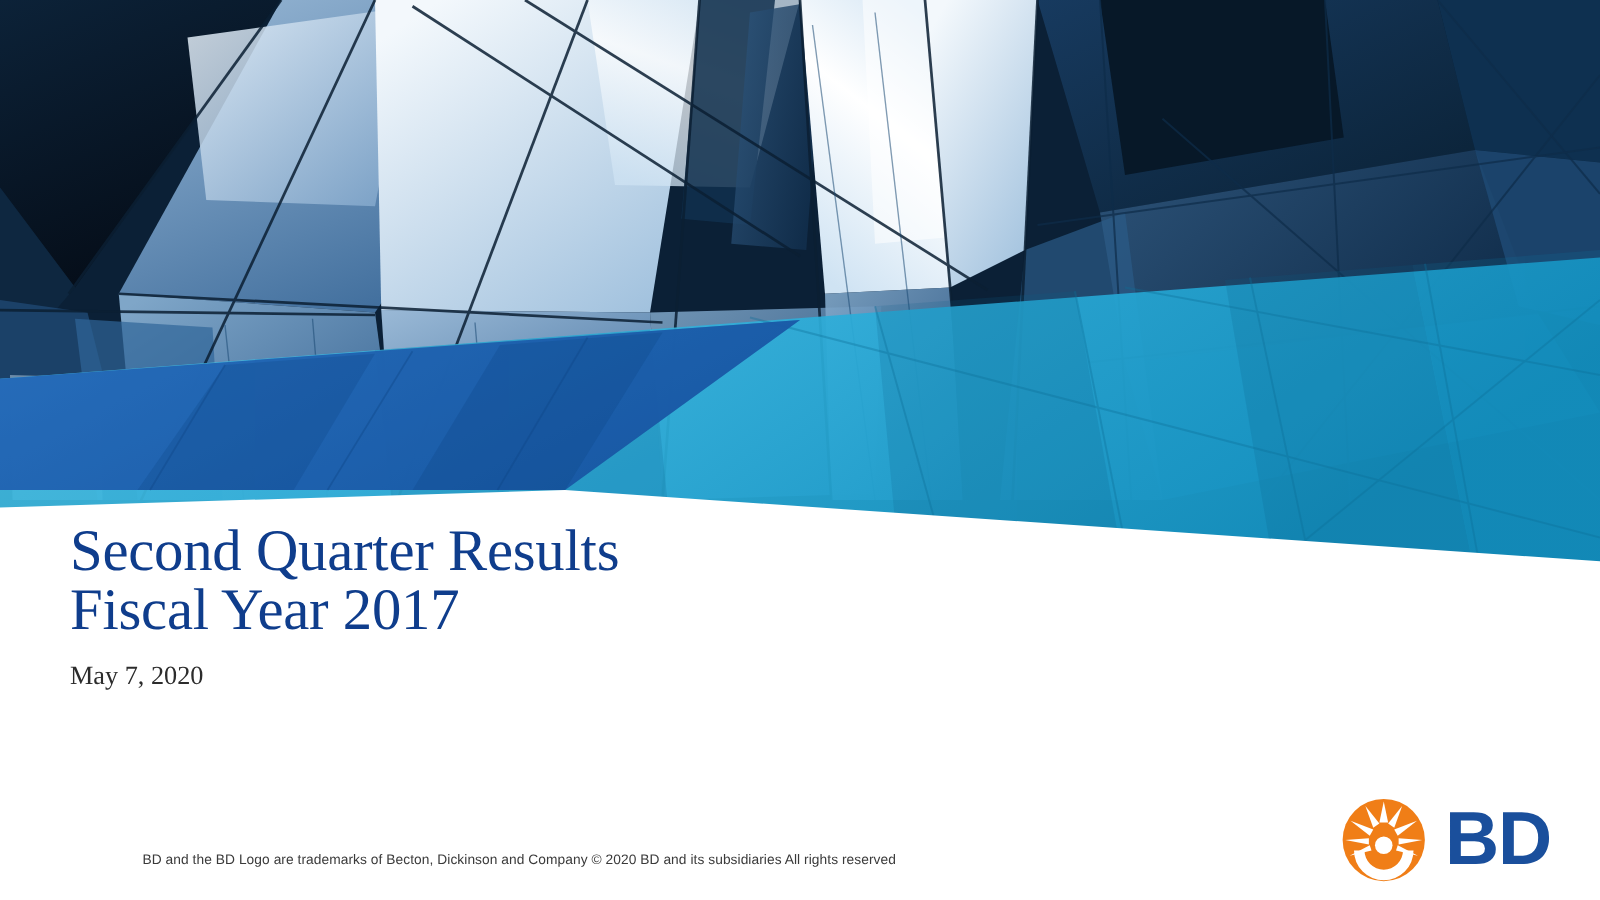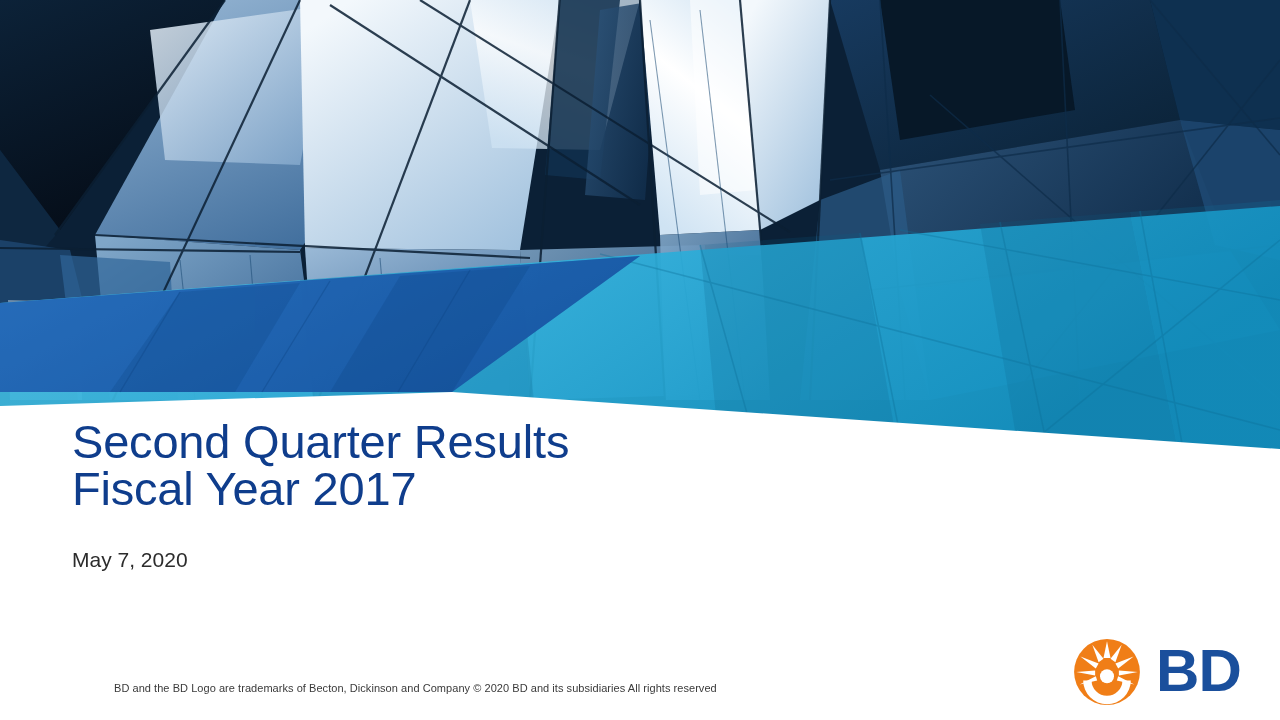--- a/index.html
+++ b/index.html
@@ -29,35 +29,36 @@
     width: 1280px;
     height: 460px;
     overflow: hidden;
     background: #0a1b2e;
   }
   .hero svg { display: block; width: 1280px; height: 460px; }
 
   
   .title-block {
     position: absolute;
-    left: 72px;
+    left: 56px;
     top: 418px;
     width: 900px;
+    font-family: Liberation Serif, serif;
   }
   .slide-title {
     color: #0f3d8c;
     font-size: 47px;
     line-height: 47px;
     font-weight: 400;
     letter-spacing: -0.2px;
     white-space: nowrap;
   }
   .slide-title .line2 { display: block; }
   .slide-date {
-    margin-top: 36px;
+    margin-top: 16px;
     color: #2c2c2c;
     font-size: 21px;
     line-height: 24px;
     font-weight: 400;
   }
 
   
   .footer-legal {
     position: absolute;
     left: 66px;

